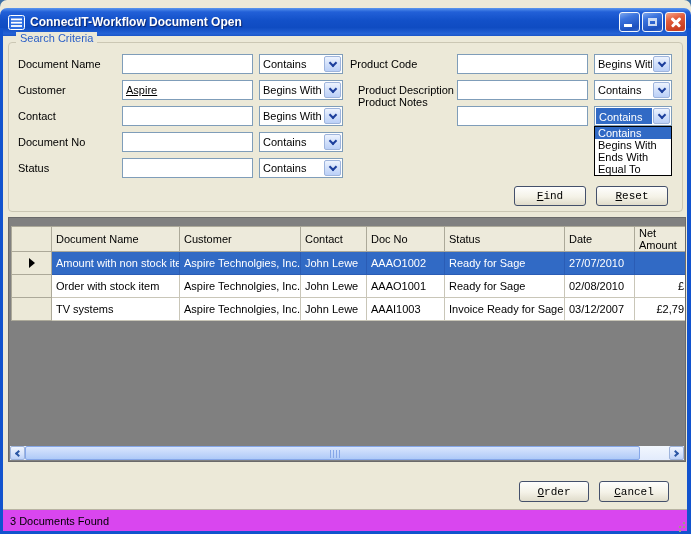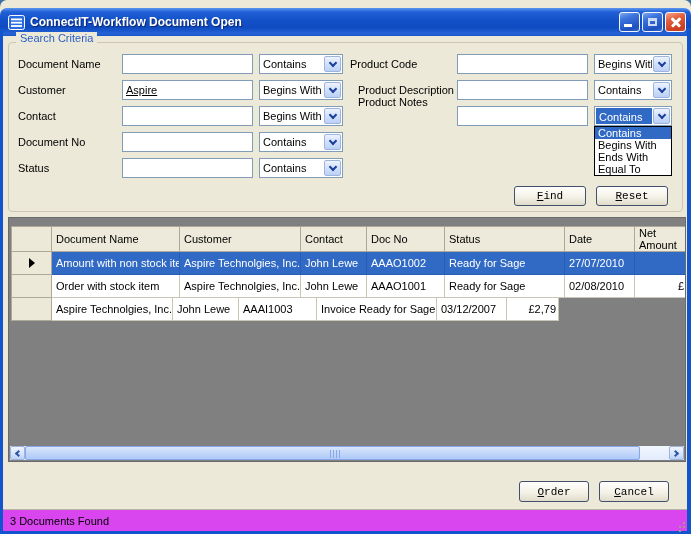--- a/index.html
+++ b/index.html
@@ -224,20 +224,21 @@
         <div class="gcell c-doc">Order with stock item</div>
         <div class="gcell c-cust">Aspire Technolgies, Inc.</div>
         <div class="gcell c-contact">John Lewe</div>
         <div class="gcell c-docno">AAAO1001</div>
         <div class="gcell c-status">Ready for Sage</div>
         <div class="gcell c-date">02/08/2010</div>
         <div class="gcell c-net">£</div>
       </div>
       <div class="grow gbody">
         <div class="gcell c-sel"></div>
+        <div class="gcell c-doc">TV systems</div>
         <div class="gcell c-cust">Aspire Technolgies, Inc.</div>
         <div class="gcell c-contact">John Lewe</div>
         <div class="gcell c-docno">AAAI1003</div>
         <div class="gcell c-status">Invoice Ready for Sage</div>
         <div class="gcell c-date">03/12/2007</div>
         <div class="gcell c-net">£2,79</div>
       </div>
     </div>
 
     <div class="hscroll">

